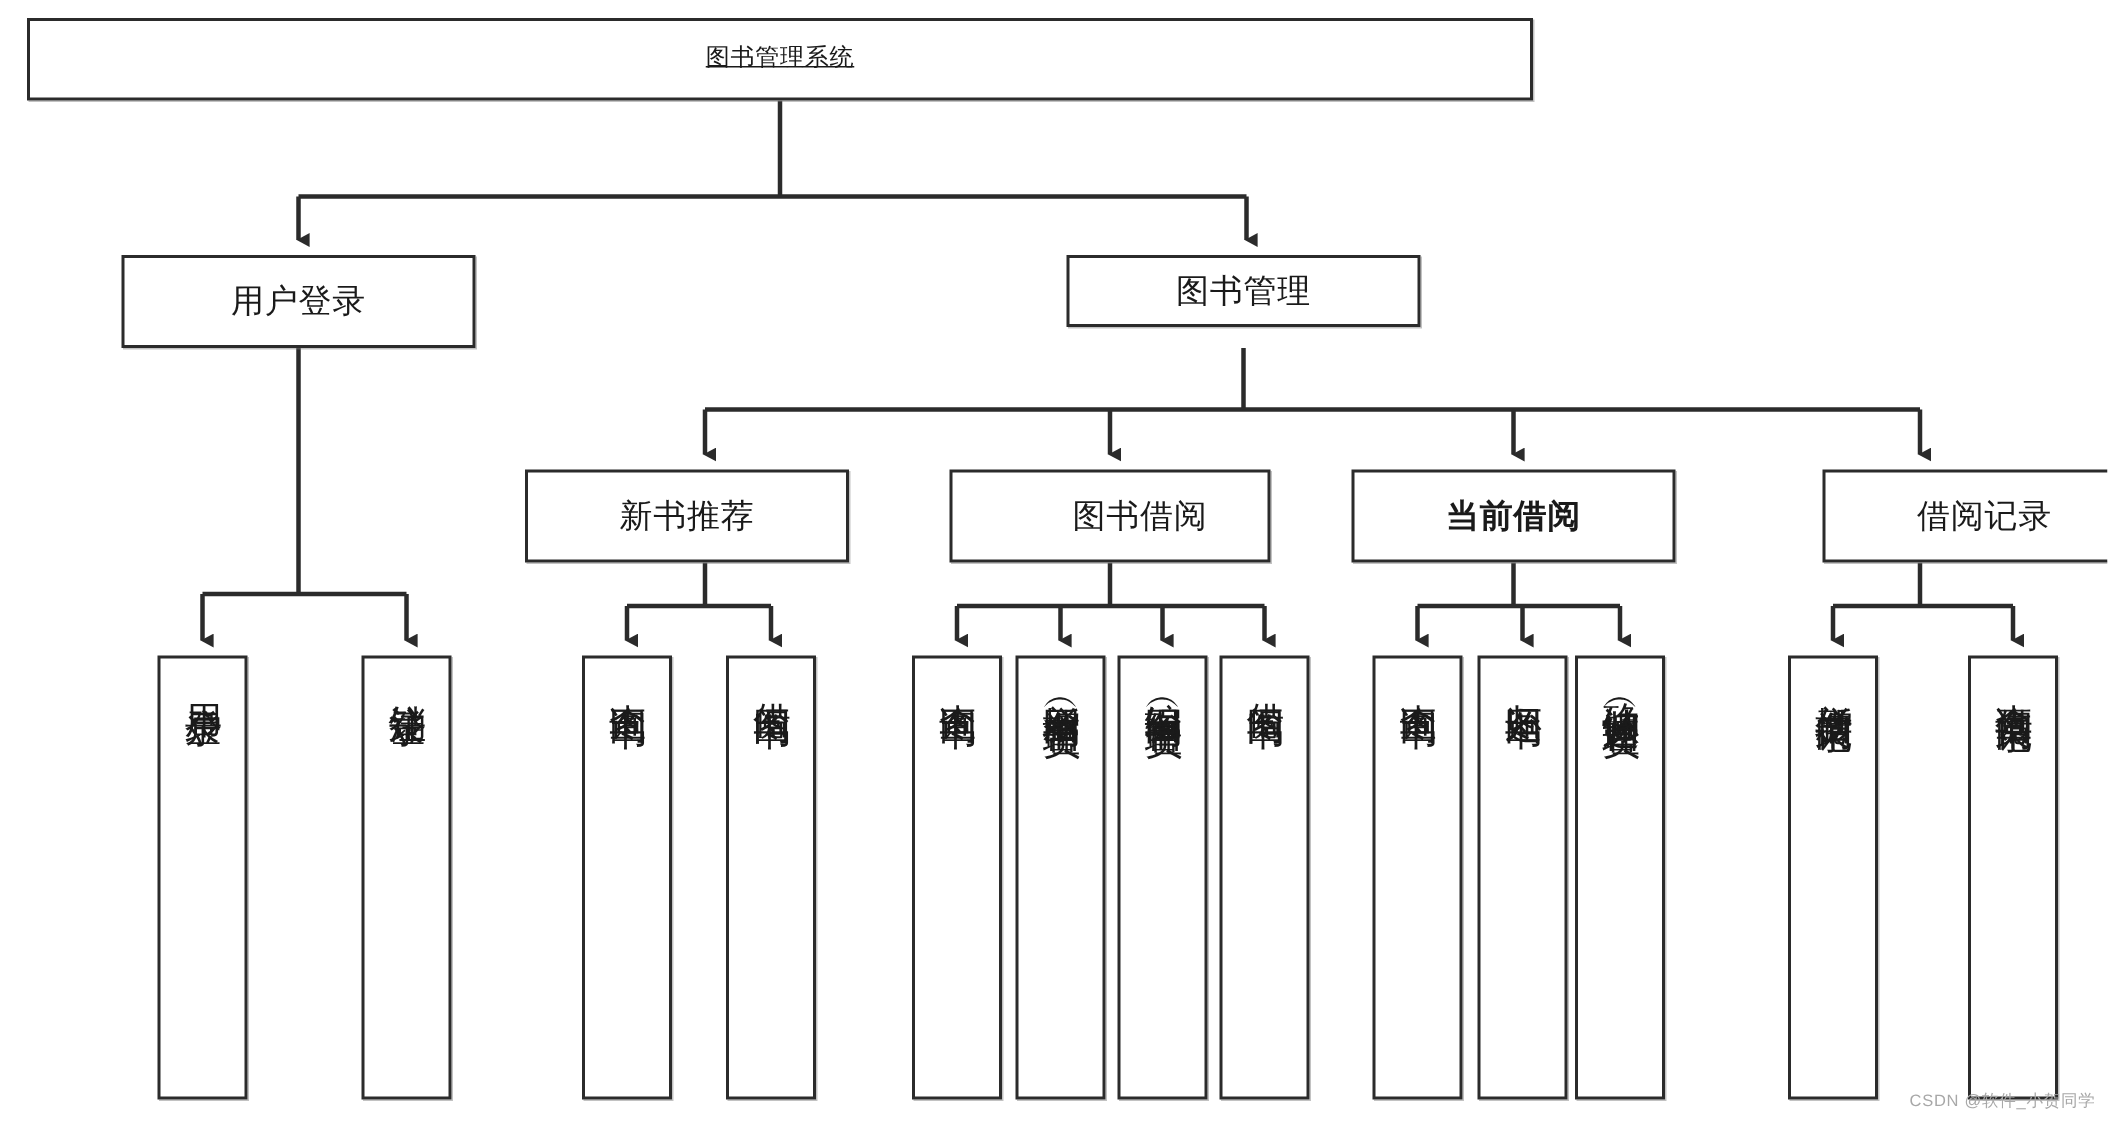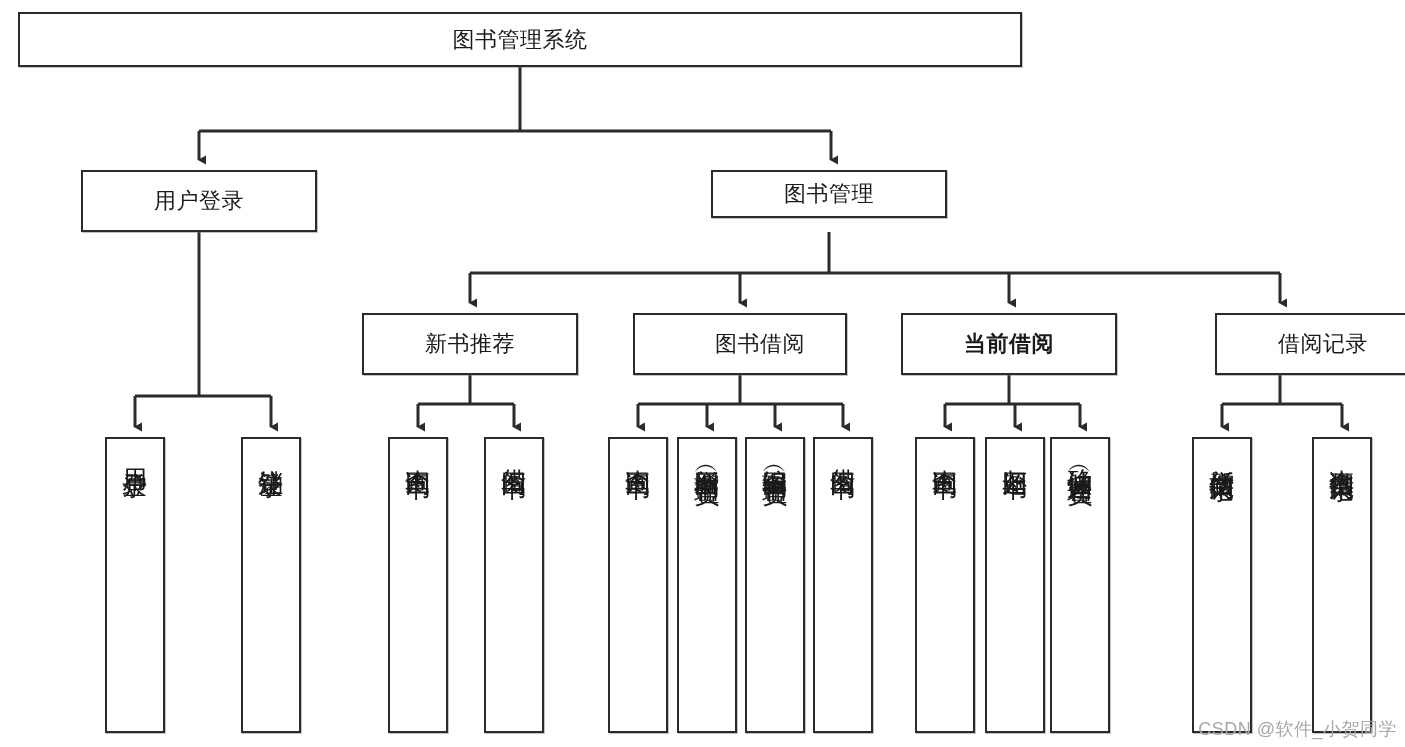--- a/index.html
+++ b/index.html
@@ -40,40 +40,41 @@
     text-align: center;
     line-height: 1.18;
   }
   
   .h-node .lbl {
     font-size: 22px;
     letter-spacing: 0.5px;
     white-space: nowrap;
   }
   #node-root .lbl {
-    font-size: 22px;
+    font-size: 16px;
+    text-decoration: underline;
   }
   
   .v-node {
     padding-top: 10px;
     align-items: flex-start;
   }
   .v-node .lbl {
     writing-mode: vertical-rl;
     text-orientation: upright;
     font-size: 25px;
     line-height: 1.05;
     letter-spacing: 2px;
     white-space: nowrap;
   }
   #watermark {
     position: absolute;
     right: 8px;
     bottom: 6px;
-    font-size: 18px;
+    font-size: 11px;
     color: #a8a8a8;
     letter-spacing: 0.5px;
     white-space: nowrap;
     pointer-events: none;
   }
 </style>
 </head>
 <body>
 
 <div id="canvas">
@@ -132,21 +133,21 @@
     <span class="lbl">图书管理系统</span>
   </div>
 
   <div class="node h-node" style="left:81px; top:170px; width:236px; height:62px;">
     <span class="lbl">用户登录</span>
   </div>
   <div class="node h-node" style="left:711px; top:170px; width:236px; height:48px;">
     <span class="lbl">图书管理</span>
   </div>
 
-  <div class="node h-node" style="left:362px; top:313px; width:216px; height:62px;">
+  <div class="node h-node" style="left:350px; top:313px; width:216px; height:62px;">
     <span class="lbl">新书推荐</span>
   </div>
   <div class="node h-node" style="left:633px; top:313px; width:214px; height:62px;padding-left:40px;">
     <span class="lbl">图书借阅</span>
   </div>
   <div class="node h-node" style="left:901px; top:313px; width:216px; height:62px;font-weight:bold;">
     <span class="lbl">当前借阅</span>
   </div>
   <div class="node h-node" style="left:1215px; top:313px; width:216px; height:62px;">
     <span class="lbl">借阅记录</span>

